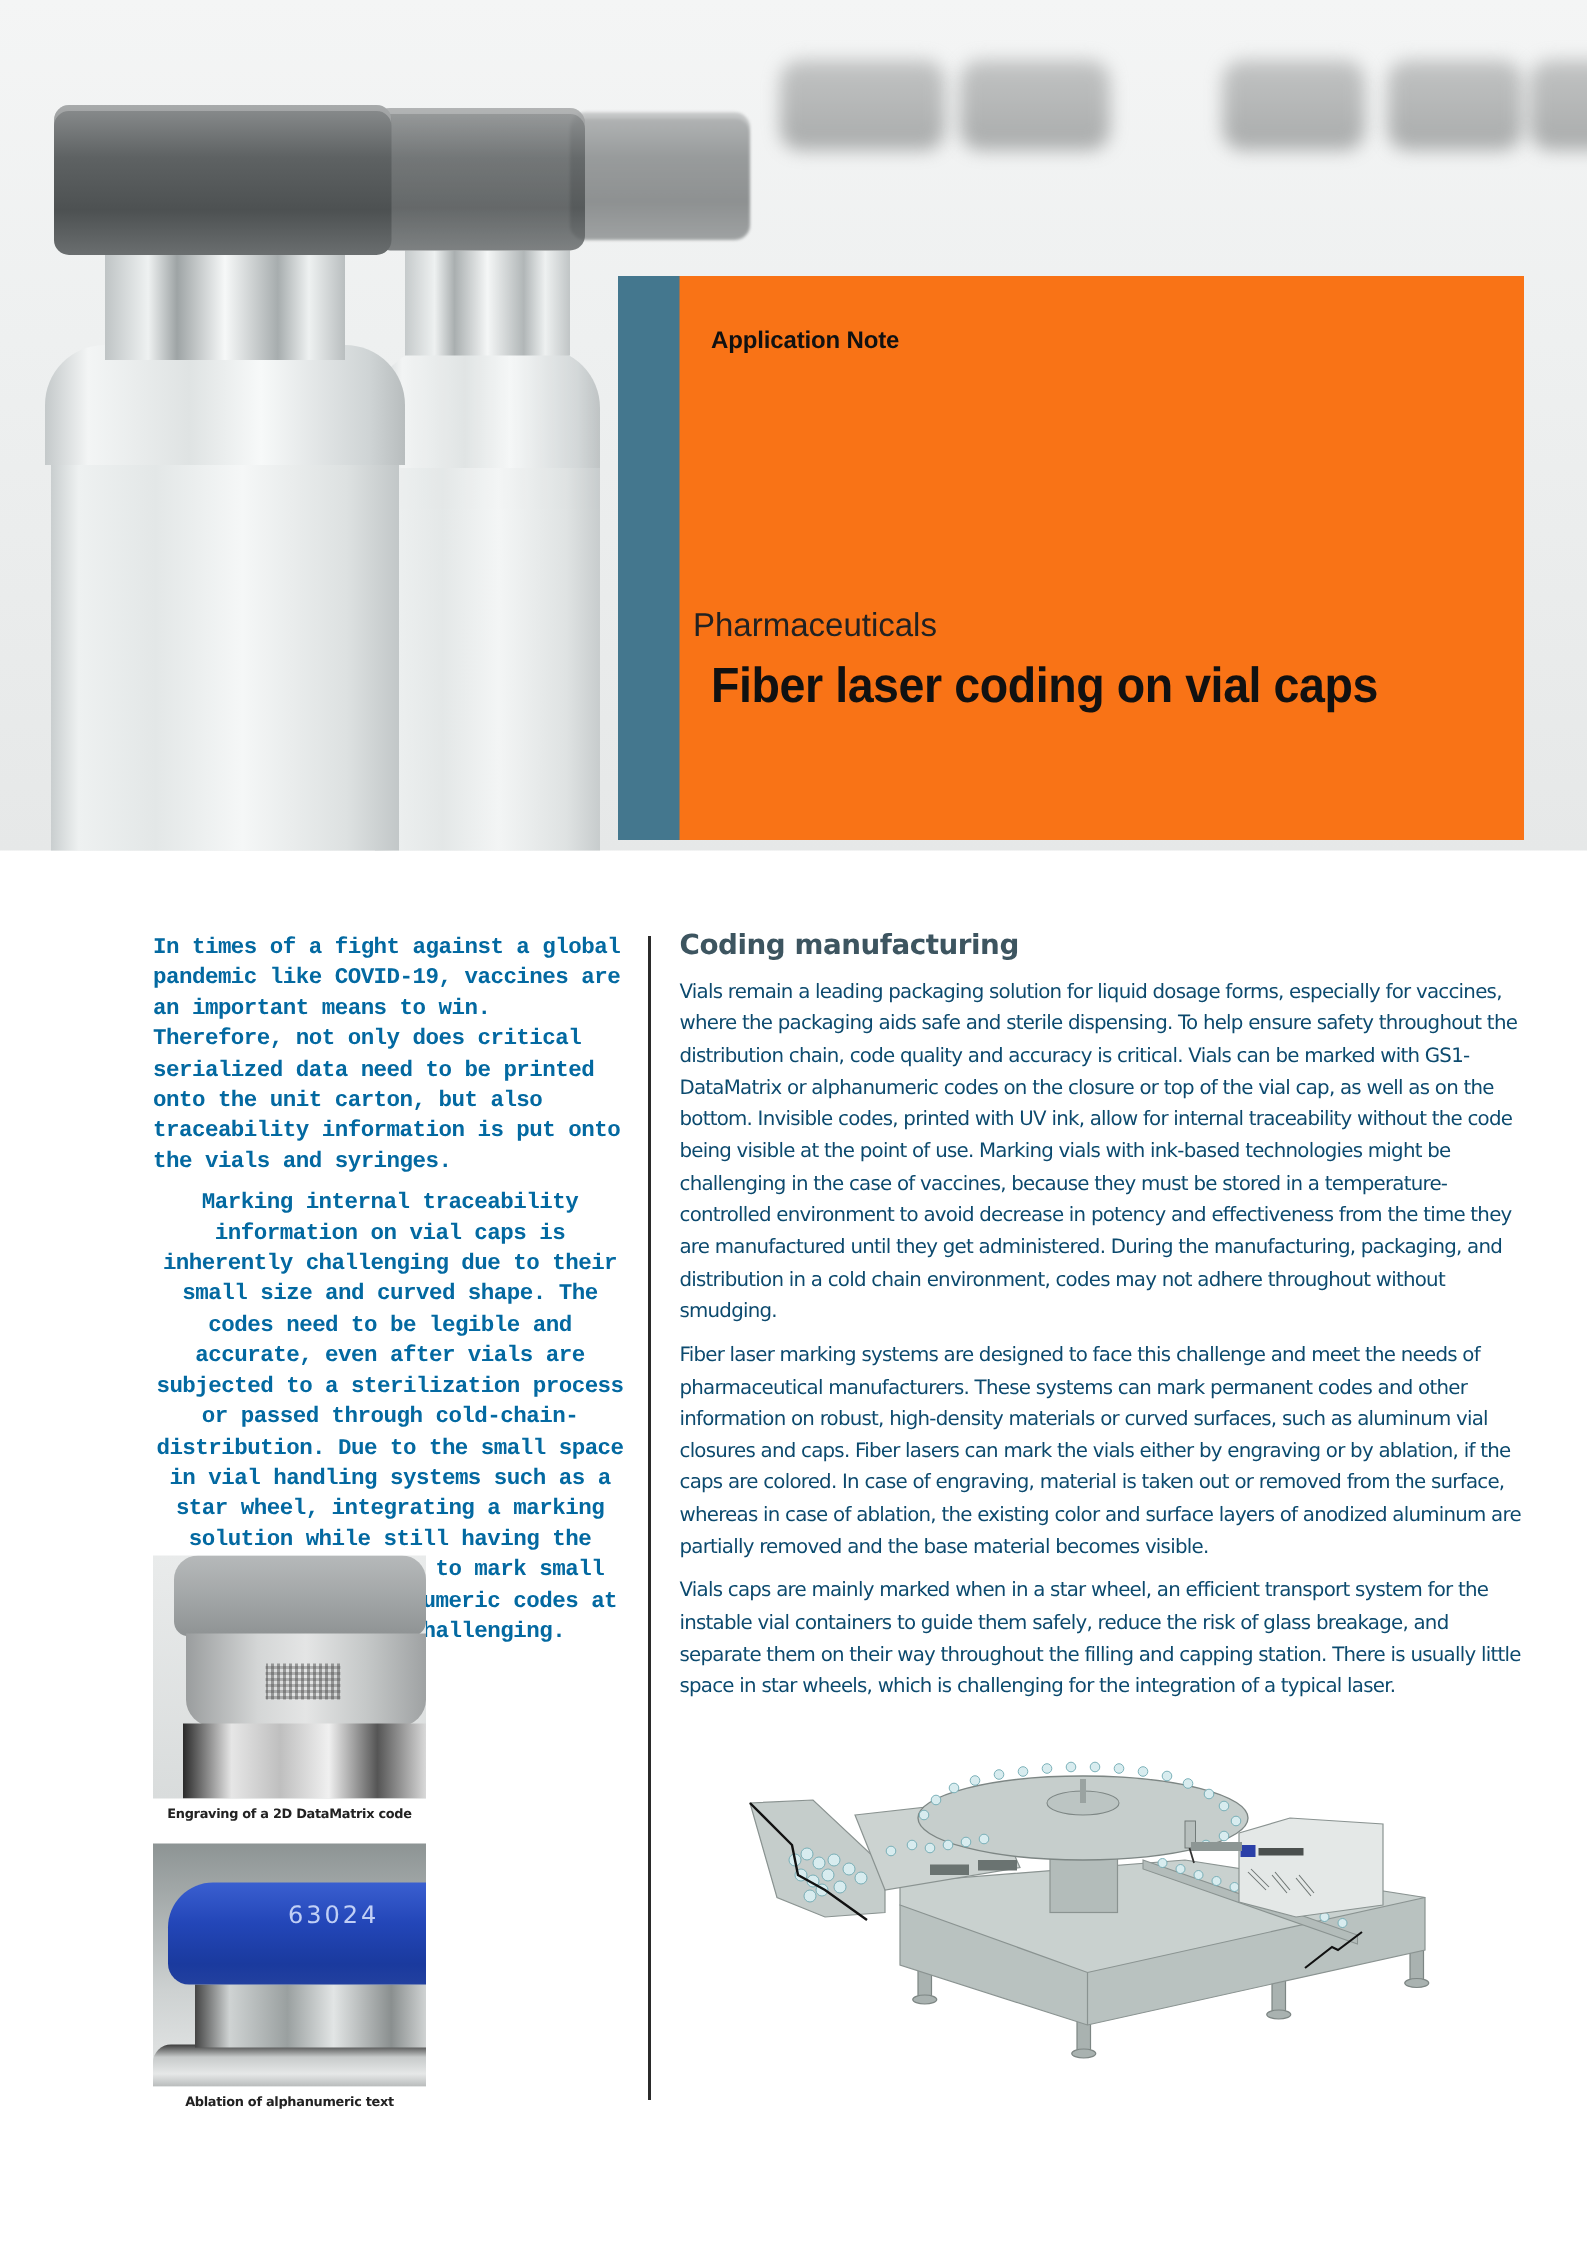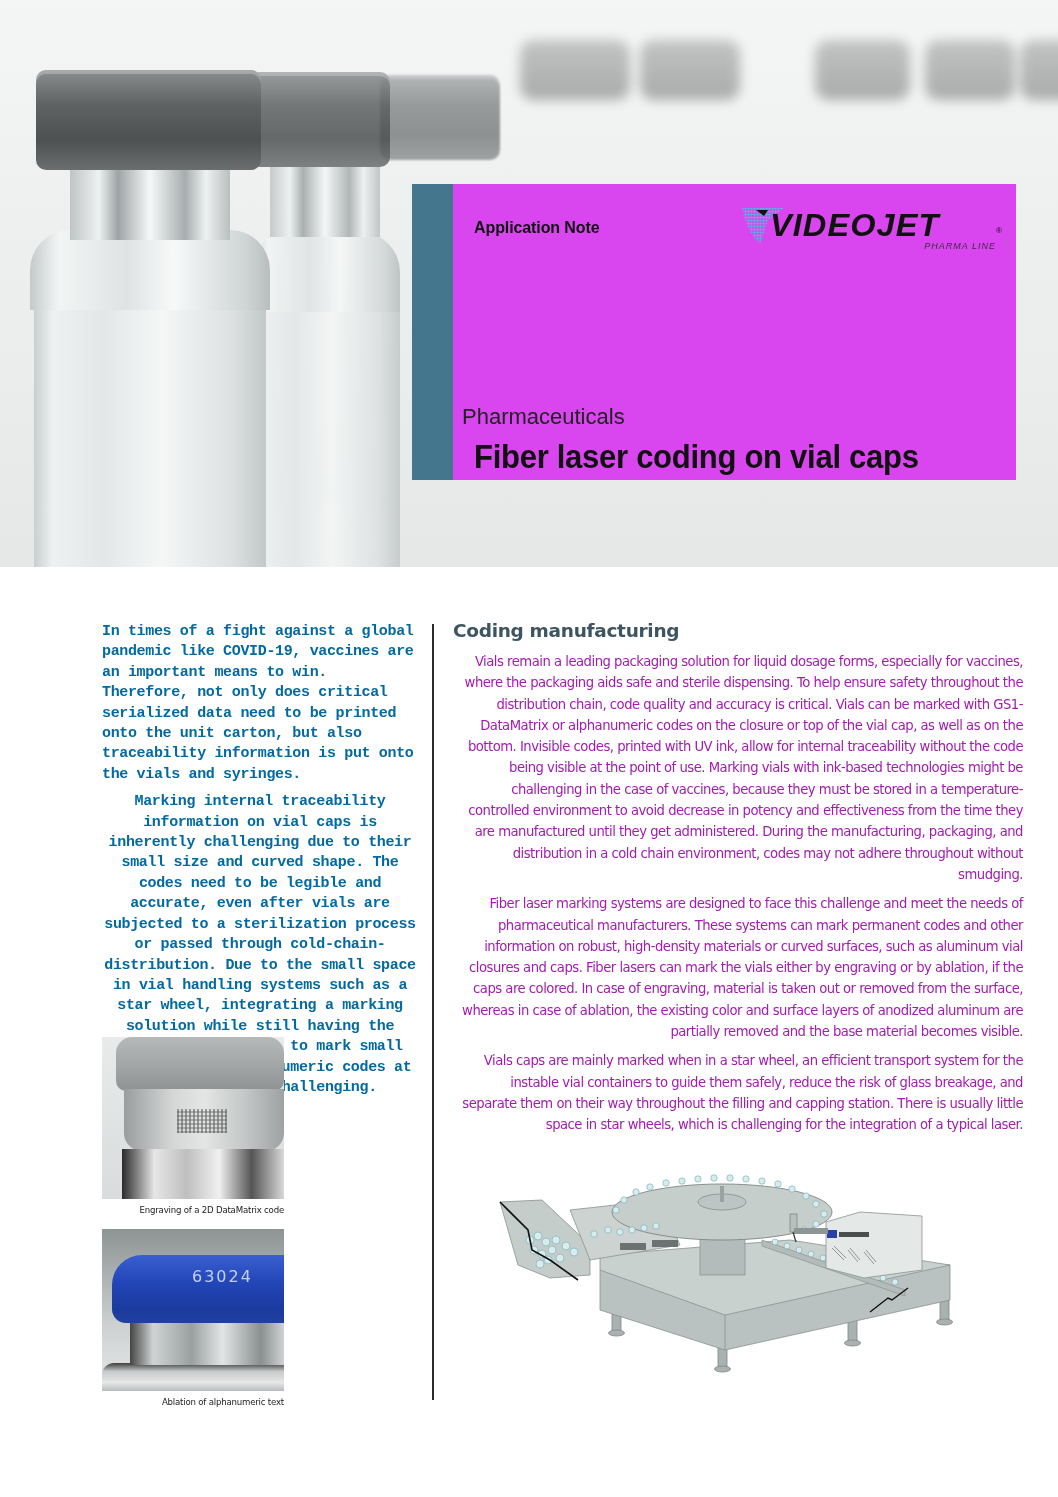--- a/index.html
+++ b/index.html
@@ -43,22 +43,22 @@
   .v2 { left: 250px; top: 72px; opacity: .85; }
   .v2 .cap { left: 0; top: 0; width: 140px; height: 95px; }
   .v2 .neck { left: 20px; top: 95px; width: 110px; height: 70px; }
   .v2 .shoulder { left: 0; top: 160px; width: 150px; height: 80px; }
   .v2 .body { left: 0; top: 240px; width: 150px; height: 260px; }
   .v3 { left: 380px; top: 75px; opacity: .6; filter: blur(1px); }
   .v3 .cap { left: 0; top: 0; width: 120px; height: 85px; }
 
   
   .title-card {
-    position: absolute; left: 412px; top: 184px; width: 604px; height: 296px;
-    background: #d946ef;
+    position: absolute; left: 412px; top: 184px; width: 604px; height: 376px;
+    background: #f97316;
   }
   .title-card .accent-bar {
     position: absolute; left: 0; top: 0; width: 41px; height: 100%;
     background: #44778e;
   }
   .doc-type {
     position: absolute; left: 62px; top: 35px;
     font-family: "Liberation Sans", sans-serif; font-weight: 700; font-size: 16px; color: #111;
     letter-spacing: -0.1px;
   }
@@ -89,22 +89,22 @@
   .intro {
     position: absolute; left: 102px; top: 622px; width: 316px;
     font-family: Liberation Mono, monospace; font-weight: 700; font-size: 15px; line-height: 20.4px;
     color: #0369a1; letter-spacing: -0.35px;
   }
   .intro p + p { margin-top: 7px; text-align: center; }
 
   .figure { position: absolute; left: 102px; width: 182px; }
   .figure .photo { width: 182px; height: 162px; position: relative; overflow: hidden; }
   .figure .caption {
-    margin-top: 6px; text-align: right;
-    font-family: "DejaVu Sans", sans-serif; font-weight: 400; font-size: 8.6px; color: #222; letter-spacing: -0.2px;
+    margin-top: 6px; text-align: center;
+    font-family: "DejaVu Sans", sans-serif; font-weight: 700; font-size: 8.6px; color: #222; letter-spacing: -0.2px;
   }
   .fig1 { top: 1037px; }
   .fig2 { top: 1229px; }
 
   
   .p1 { background: linear-gradient(180deg, #e9ebeb, #d9dcdc); }
   .p1 .top { position: absolute; left: 14px; top: 0; width: 168px; height: 54px; border-radius: 16px 16px 10px 10px;
              background: linear-gradient(180deg, #b6b9ba, #9fa3a4 60%, #8e9293); }
   .p1 .band { position: absolute; left: 22px; top: 52px; width: 160px; height: 62px; border-radius: 0 0 18px 18px;
               background: linear-gradient(90deg, #9a9d9e, #d4d6d6 30%, #e4e5e5 50%, #c5c8c8 75%, #9fa2a3); }
@@ -128,22 +128,22 @@
   
   .divider { position: absolute; left: 432px; top: 624px; width: 1.5px; height: 776px; background: #2b2b2b; }
 
   
   .section { position: absolute; left: 453px; top: 620px; width: 570px; }
   .section h2 {
     font-family: "DejaVu Sans", sans-serif; font-weight: 700; font-size: 18.5px; color: #3d5560;
     letter-spacing: -0.3px; margin-bottom: 10px;
   }
   .section p {
-    font-family: "DejaVu Sans", sans-serif; font-size: 13.2px; line-height: 21.3px; color: #a21caf;
-    letter-spacing: -0.5px; margin-bottom: 8px; text-align: right;
+    font-family: "DejaVu Sans", sans-serif; font-size: 13.2px; line-height: 21.3px; color: #0c4a6e;
+    letter-spacing: -0.5px; margin-bottom: 8px;
   }
 
   .diagram { position: absolute; left: 490px; top: 1170px; width: 490px; height: 205px; }
 </style>
 </head>
 <body>
 
 <div class="hero">
   <div class="blur-row" style="left:520px;width:110px;"></div>
   <div class="blur-row" style="left:640px;width:100px;"></div>
@@ -165,34 +165,20 @@
       <div class="shoulder"></div>
       <div class="neck"></div>
       <div class="cap"></div>
   </div>
 </div>
 
 <div class="title-card">
   <div class="accent-bar"></div>
   <div class="doc-type">Application Note</div>
 
-  <div class="logo">
-    <svg width="48" height="44" viewBox="0 0 48 44">
-      <defs>
-        <pattern id="dots" width="3" height="3" patternUnits="userSpaceOnUse">
-          <circle cx="1.5" cy="1.5" r="1.1" fill="#3ec6dc"></circle>
-        </pattern>
-      </defs>
-      <path d="M4 4 L46 4 L30 16 L22 40 Q10 30 4 4 Z" fill="url(#dots)"></path>
-      <path d="M18 6 L30 6 L26 12 Z" fill="#111"></path>
-    </svg>
-    <span class="brand">VIDEOJET</span>
-    <span style="position:absolute;left:258px;top:22px;font-size:8px;color:#111;">®</span>
-    <span class="sub">PHARMA LINE</span>
-  </div>
 
   <div class="category">Pharmaceuticals</div>
   <h1 class="main-title">Fiber laser coding on vial caps</h1>
 </div>
 
 <div class="intro">
   <p>In times of a fight against a global pandemic like COVID-19, vaccines are an important means to win. Therefore, not only does critical serialized data need to be printed onto the unit carton, but also traceability information is put onto the vials and syringes.</p>
   <p>Marking internal traceability information on vial caps is inherently challenging due to their small size and curved shape. The codes need to be legible and accurate, even after vials are subjected to a sterilization process or passed through cold-chain-distribution. Due to the small space in vial handling systems such as a star wheel, integrating a marking solution while still having the power and precision to mark small DataMatrix or alphanumeric codes at high speeds is challenging.</p>
 </div>
 

